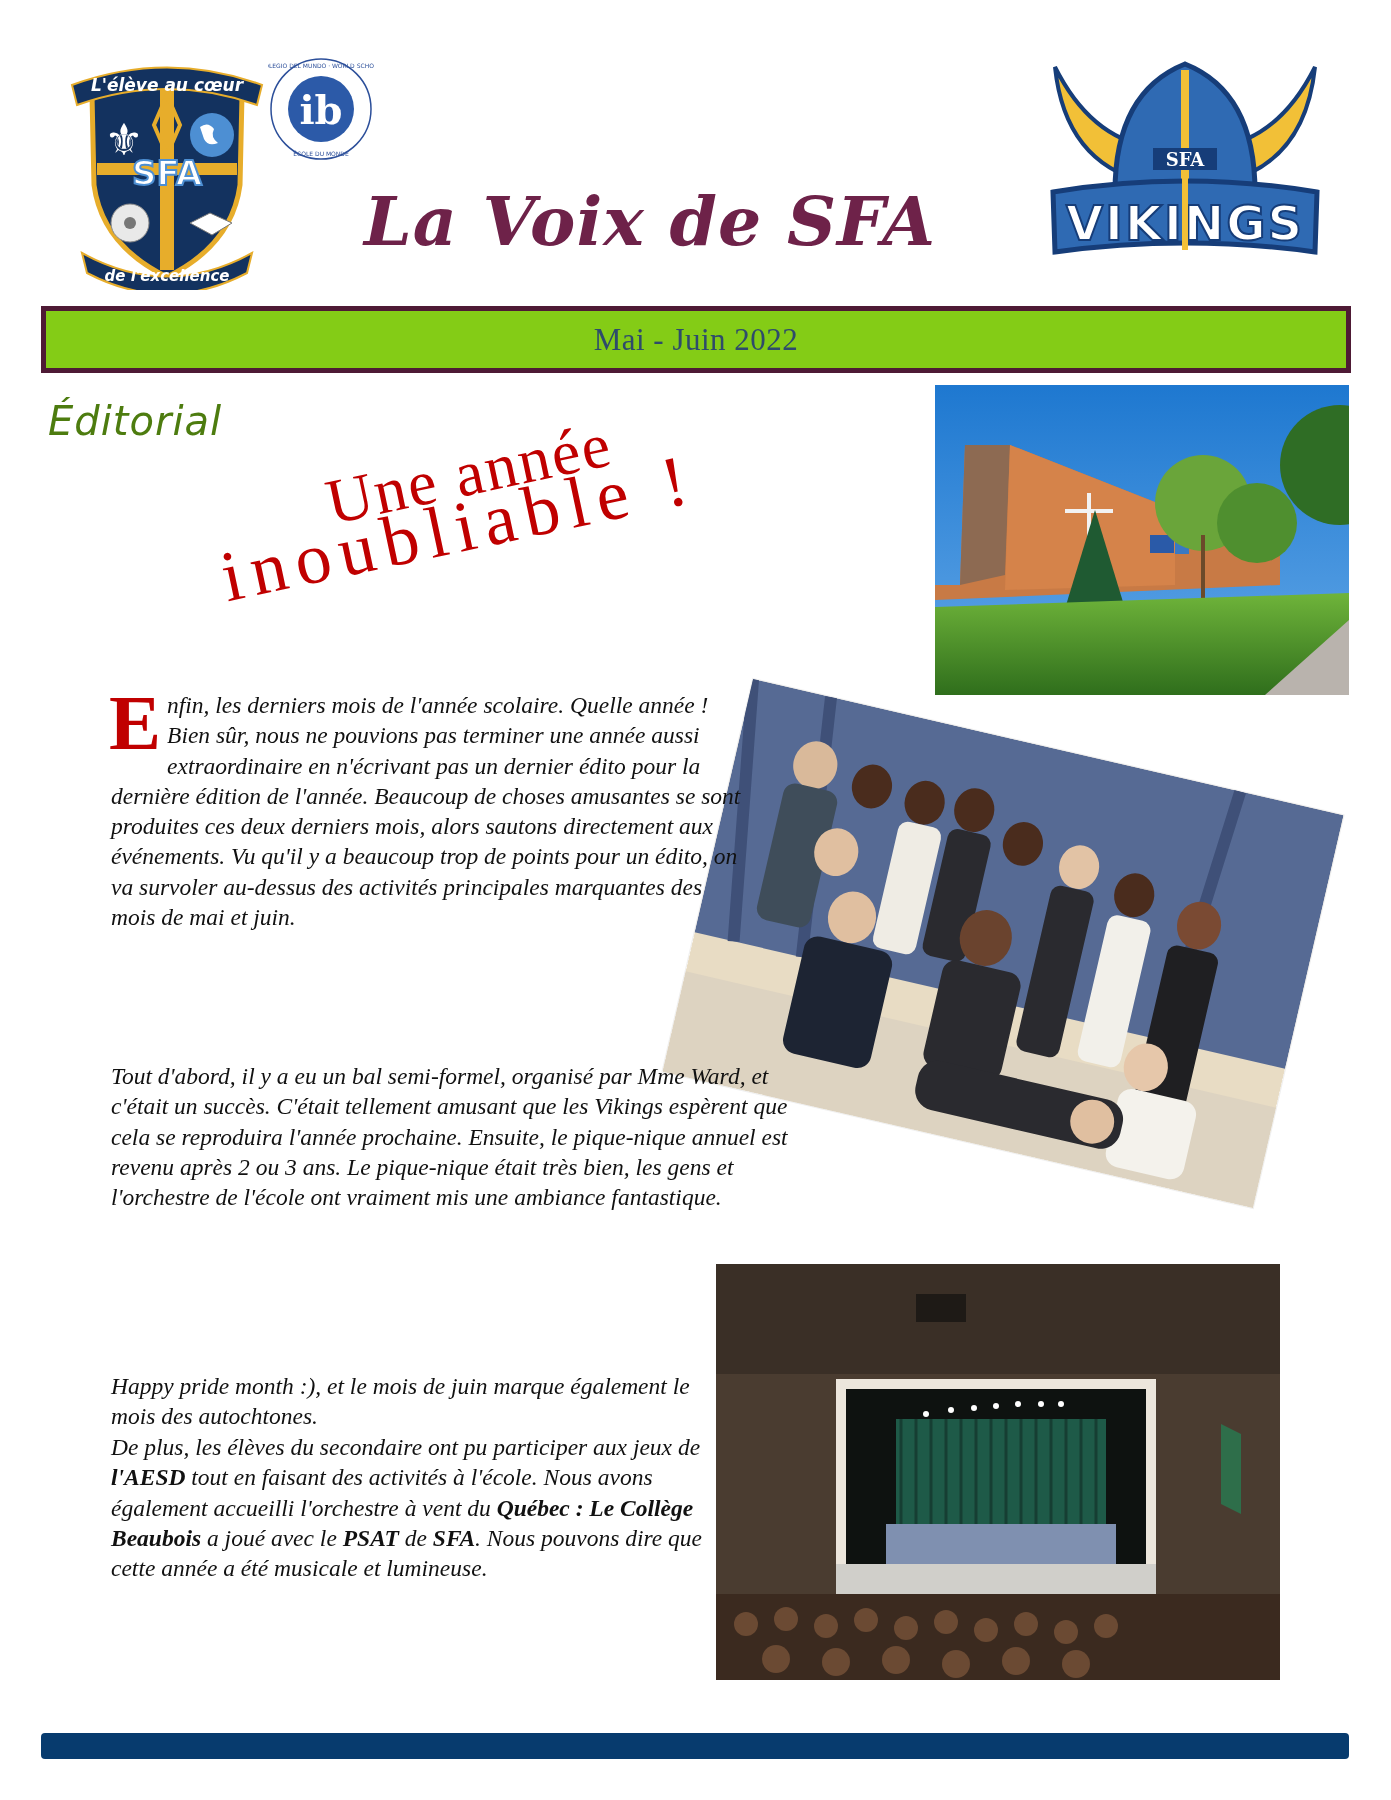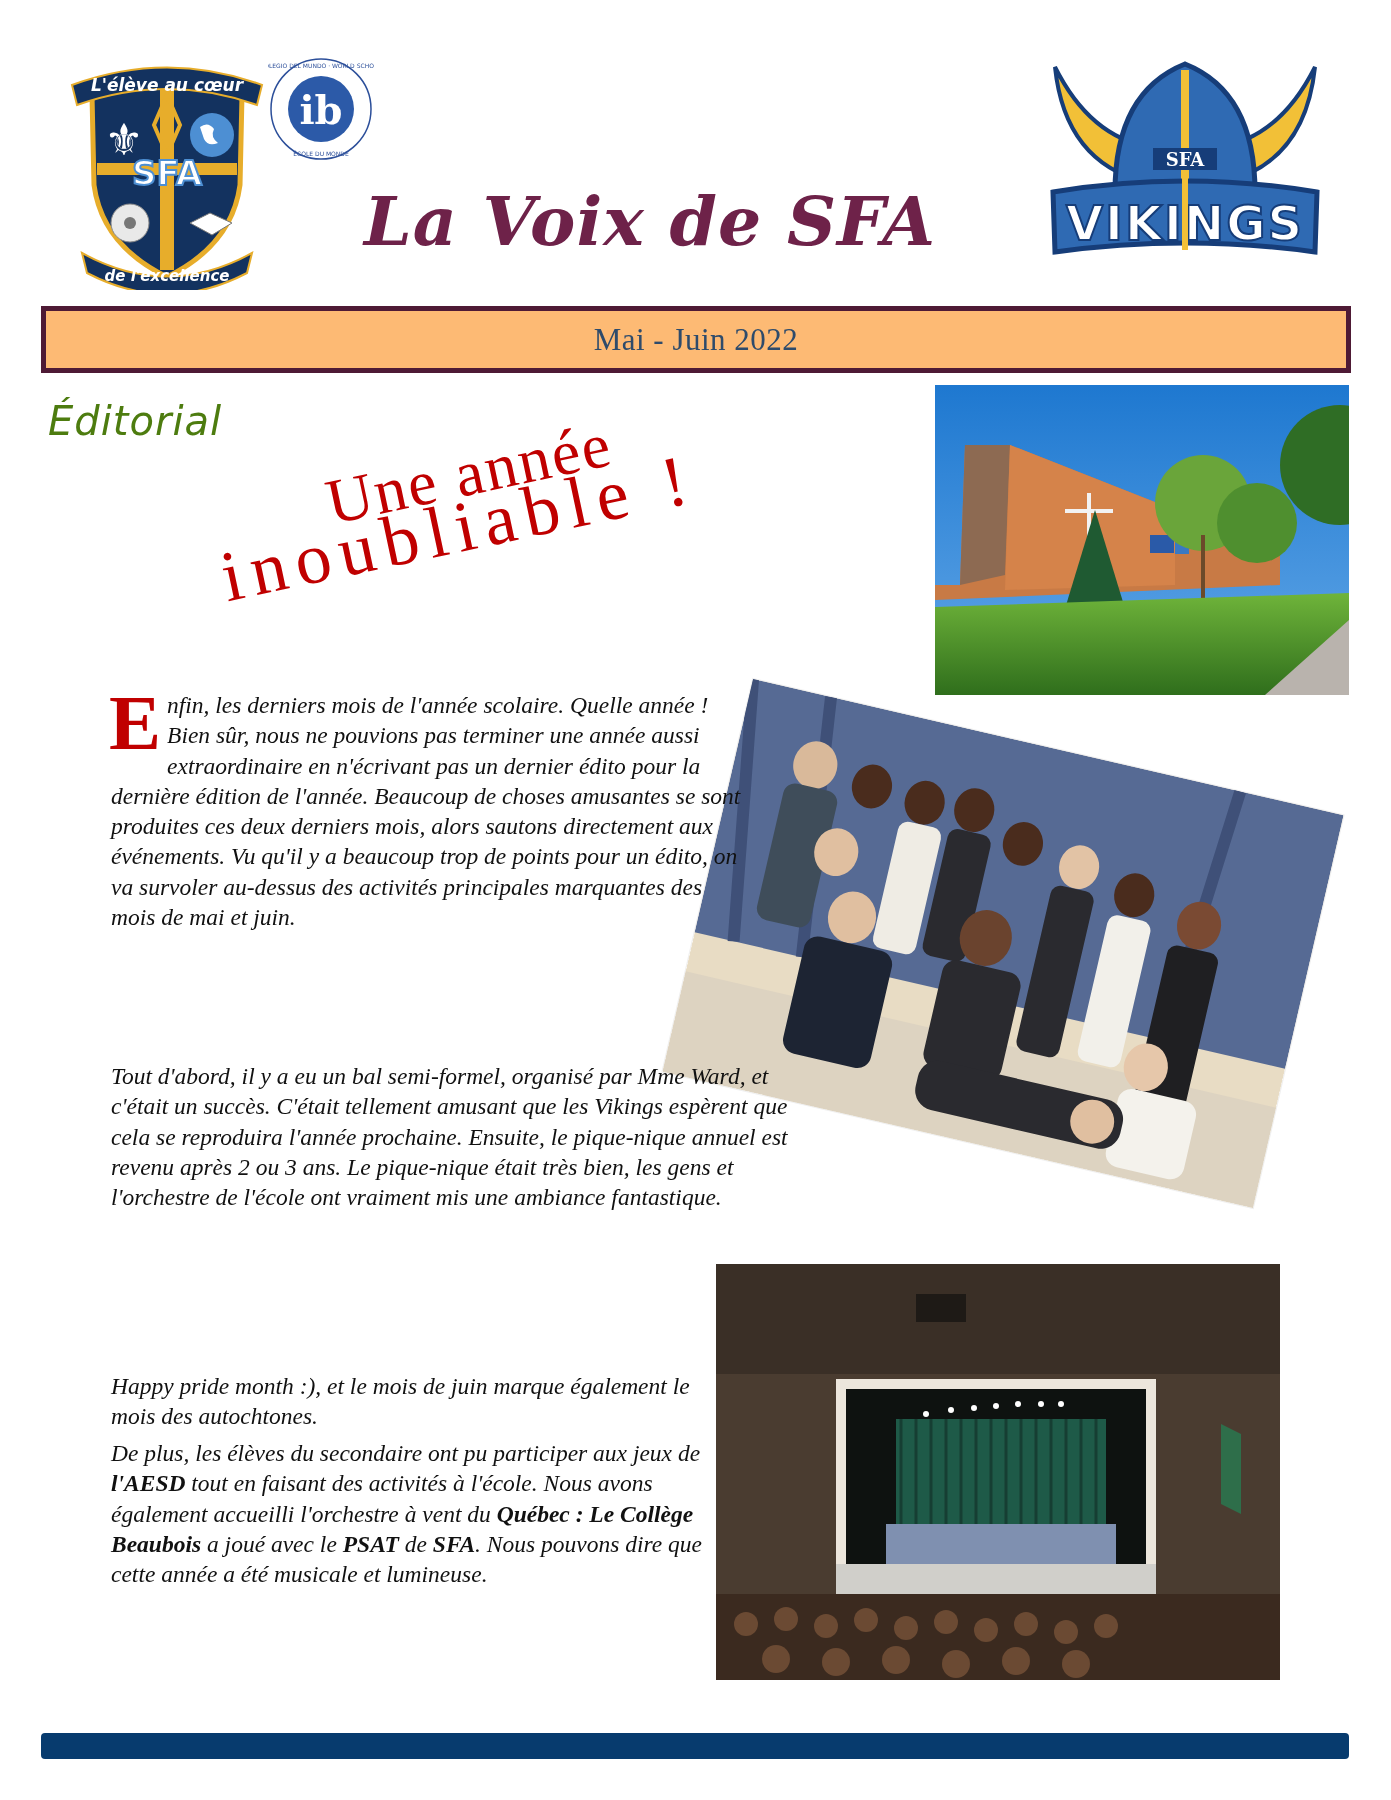--- a/index.html
+++ b/index.html
@@ -12,38 +12,38 @@
 
   
   #masthead-title { left:318px; top:166px; width:700px; height:110px;
     font-family:"DejaVu Serif", serif; font-weight:bold; font-style:italic;
     font-size:68px; color:#6e2249; letter-spacing:1px; line-height:110px; white-space:nowrap;margin-left:46px; }
 
   #vikings-logo { left:1035px; top:52px; width:300px; height:205px; }
 
   
   #date-banner { left:41px; top:306px; width:1300px; height:57px;
-    border:5px solid #4e1a35; background:#fdba74; display:flex; align-items:center; justify-content:center; }
+    border:5px solid #4e1a35; background:#84cc16; display:flex; align-items:center; justify-content:center; }
   #date-text { font-family:"Liberation Serif", serif; font-size:31px; color:#2e4b6b; letter-spacing:0.5px; }
 
   
   #section-label { left:48px; top:398px; font-family:"DejaVu Sans", sans-serif; font-size:40px; color:#4d7c0f; font-style:italic; letter-spacing:1px; }
 
   
   #headline { left:225px; top:420px; width:620px; height:260px; }
   #headline-l1, #headline-l2 { position:absolute; color:#c00000; font-family:"Liberation Serif", serif; white-space:nowrap; transform-origin:left bottom; }
   #headline-l1 { left:110px; top:46px; font-size:64px; letter-spacing:2px; transform:rotate(-12deg); }
   #headline-l2 { left:6px; top:116px; font-size:72px; letter-spacing:9px; transform:rotate(-12deg); }
 
   
   .body-text { font-family:"Liberation Serif", serif; font-style:italic; font-size:23.5px; line-height:30.3px; color:#111; margin:0; }
   #para1 { left:111px; top:690px; width:640px; }
   #para2 { left:111px; top:1061px; width:700px; }
   #para3 { left:111px; top:1331px; width:600px;margin-top:40px; }
-  #para4 { left:111px; top:1432px; width:610px;margin-top:6px; }
+  #para4 { left:111px; top:1432px; width:610px; }
   .dropcap { float:left; font-family:"Liberation Serif", serif; font-style:normal; font-weight:bold; color:#c00000; font-size:78px; line-height:62px; margin:2px 6px 0 -2px; }
   .b { font-weight:bold; }
 
   
   .photo { position:absolute; overflow:hidden; }
   #photo-building { left:935px; top:385px; width:414px; height:310px; }
   #photo-group { left:700px; top:742px; width:606px; height:403px; transform:rotate(13deg); transform-origin:center center; box-shadow:0 0 0 1px #f0f0f0; }
   #photo-concert { left:716px; top:1264px; width:564px; height:416px; }
 
   

